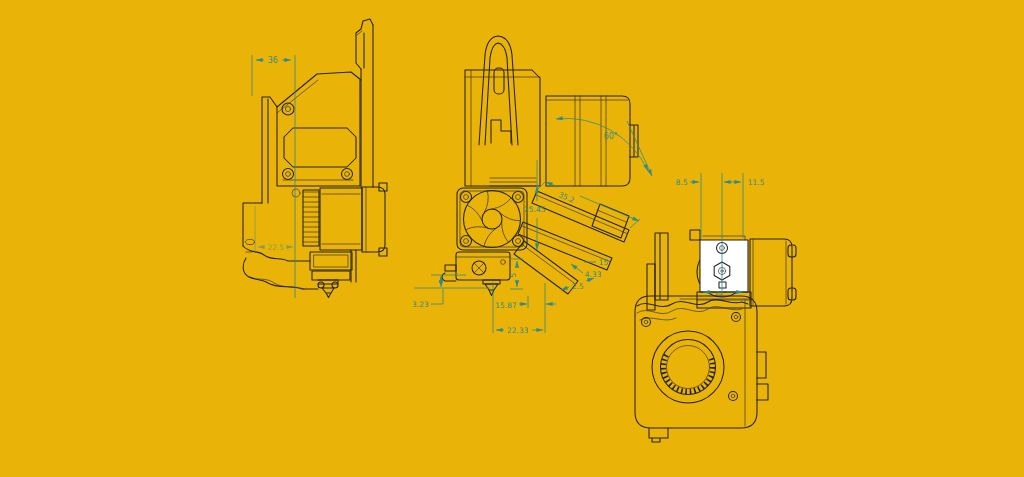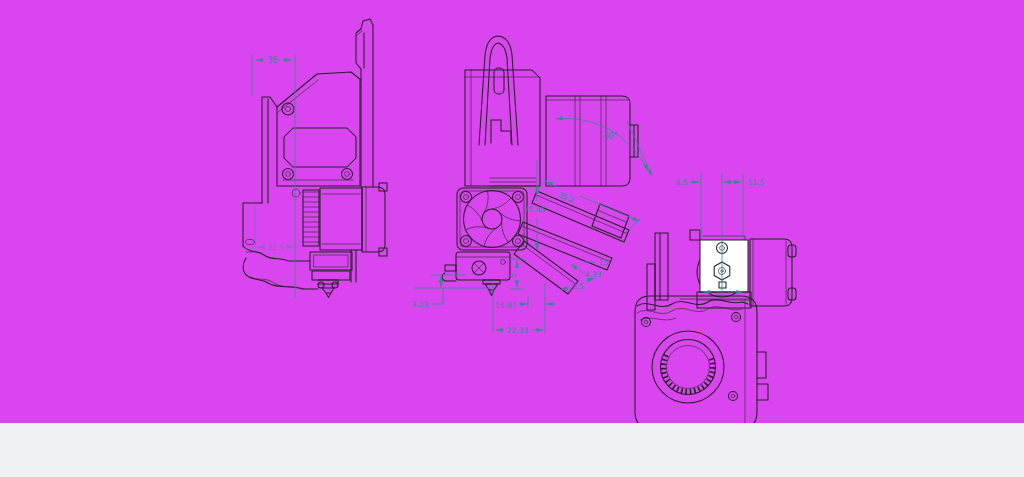--- a/index.html
+++ b/index.html
@@ -1,16 +1,16 @@
 <!DOCTYPE html>
 <html><head>
 <meta charset="utf-8">
 <style>
   html,body{margin:0;padding:0;background:#eef0f1;}
-  .canvas{width:1024px;height:423px;background:#d946ef;position:relative;overflow:hidden;text-decoration:underline;}
+  .canvas{width:1024px;height:477px;background:#eab308;position:relative;overflow:hidden;text-decoration:underline;}
   svg{display:block;}
   .k{stroke:#232323;fill:none;stroke-width:1.05;stroke-linejoin:round;stroke-linecap:round;}
   .t{stroke:#2f2f2f;fill:none;stroke-width:.65;stroke-linejoin:round;stroke-linecap:round;}
   .wf{fill:#ffffff;stroke:#232323;stroke-width:1.05;stroke-linejoin:round;}
   .d{stroke:#2e8b8c;fill:none;stroke-width:.8;}
   .dt{fill:#2e8b8c;font-family:"DejaVu Sans",sans-serif;font-size:7.5px;}
   .dt8{fill:#2e8b8c;font-family:"DejaVu Sans",sans-serif;font-size:8px;}
   .dt5{fill:#2e8b8c;font-family:"DejaVu Sans",sans-serif;font-size:5.5px;}
   .faint{opacity:.55;}
 </style>

